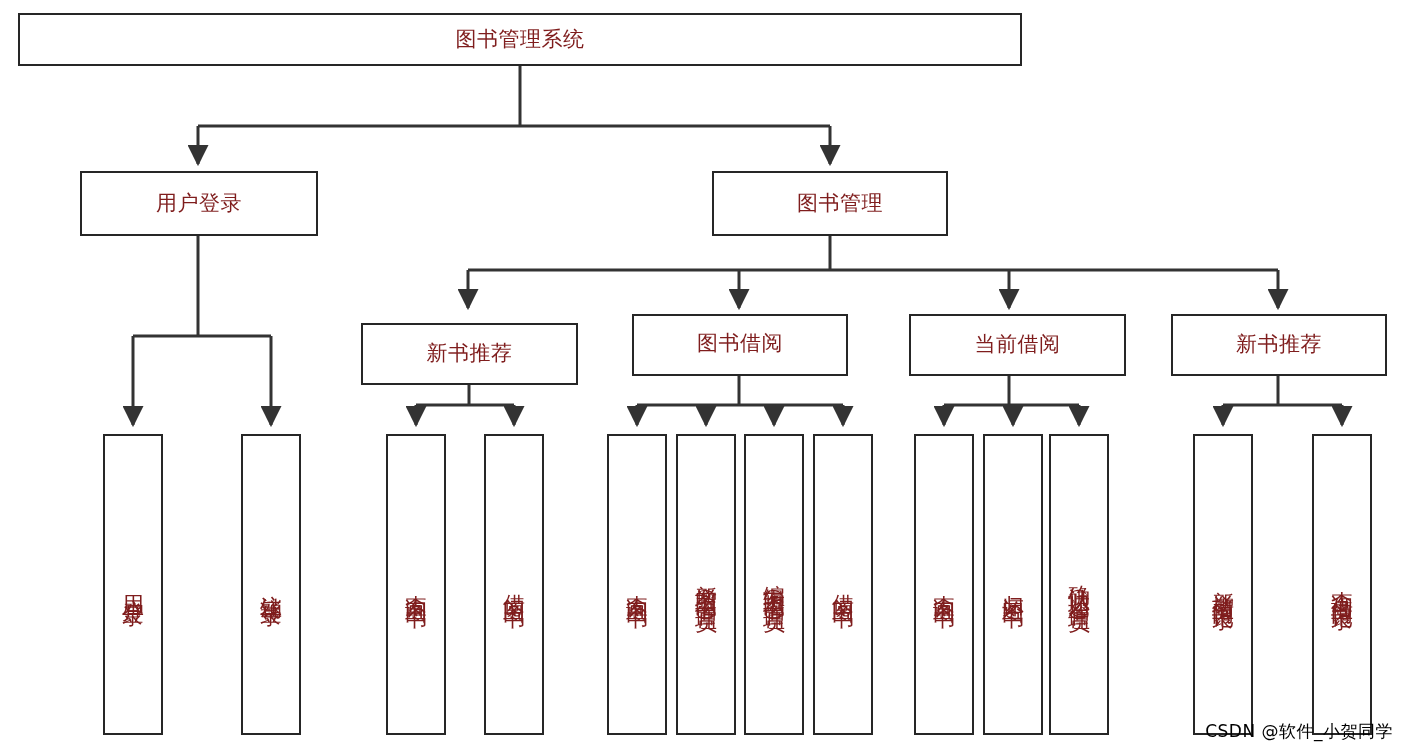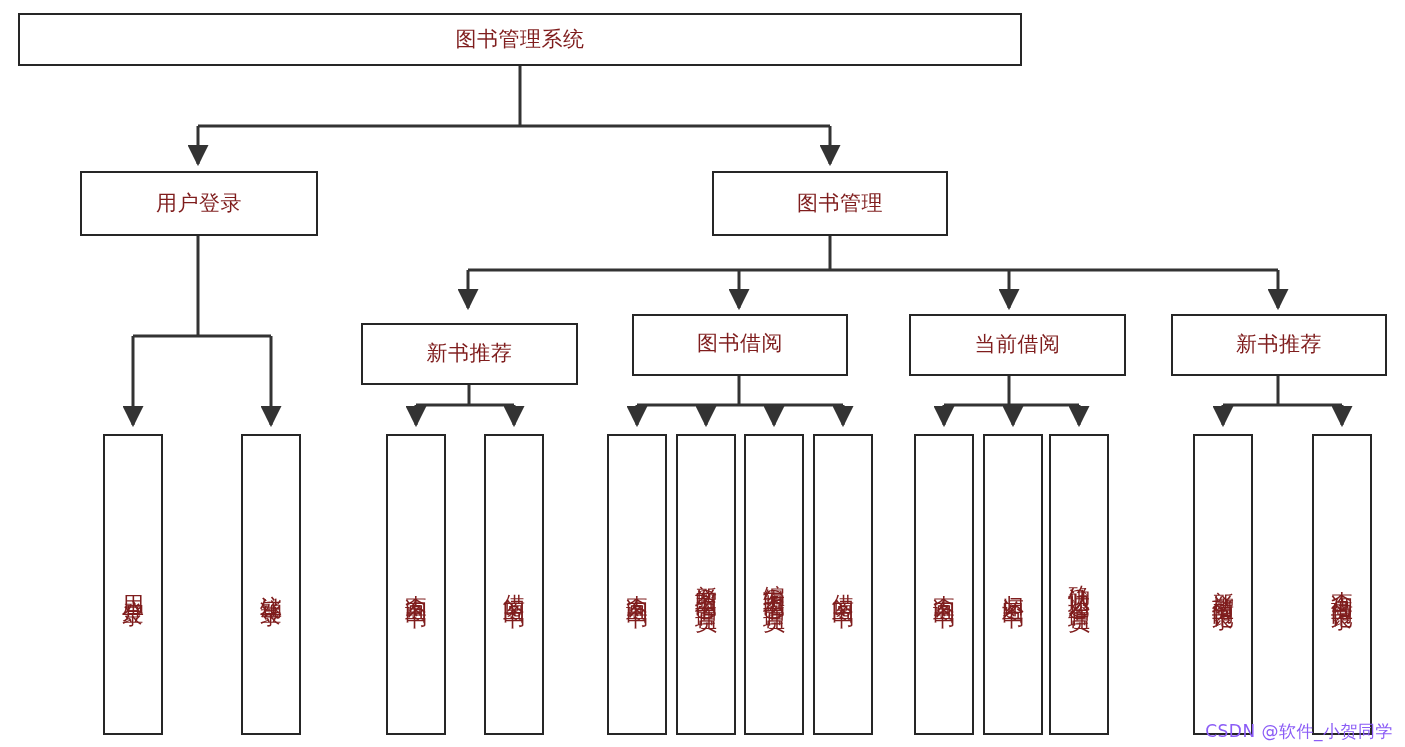--- a/index.html
+++ b/index.html
@@ -57,21 +57,21 @@
     font-size: 22px;
     line-height: 1.18;
     letter-spacing: 4px;
     max-height: 100%;
   }
   #watermark {
     position: absolute;
     right: 12px;
     bottom: 4px;
     font-size: 17px;
-    color: #8b5cf6;
+    color: #000000;
     white-space: nowrap;
     letter-spacing: 0.5px;
     pointer-events: none;
     text-align: center;
   }
 </style>
 </head>
 <body>
 
 <div id="diagram-root">

